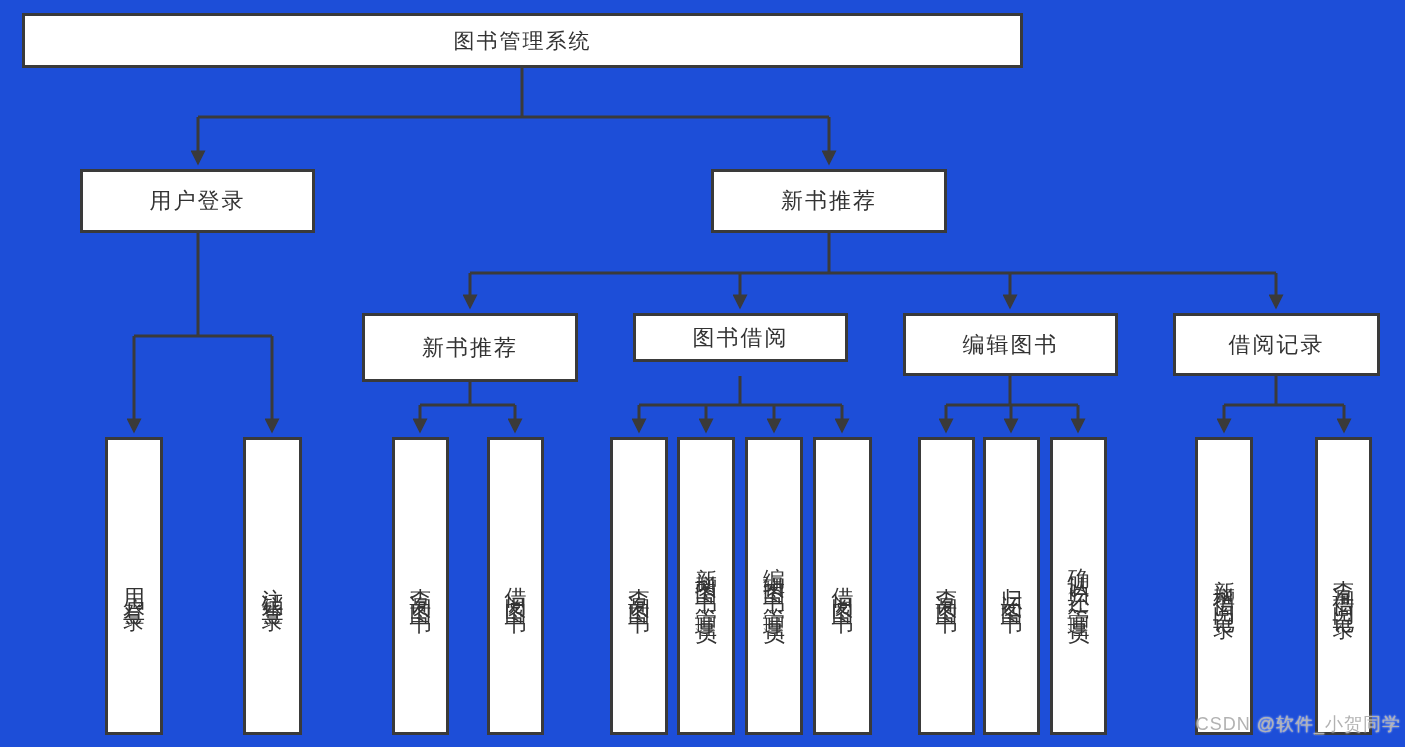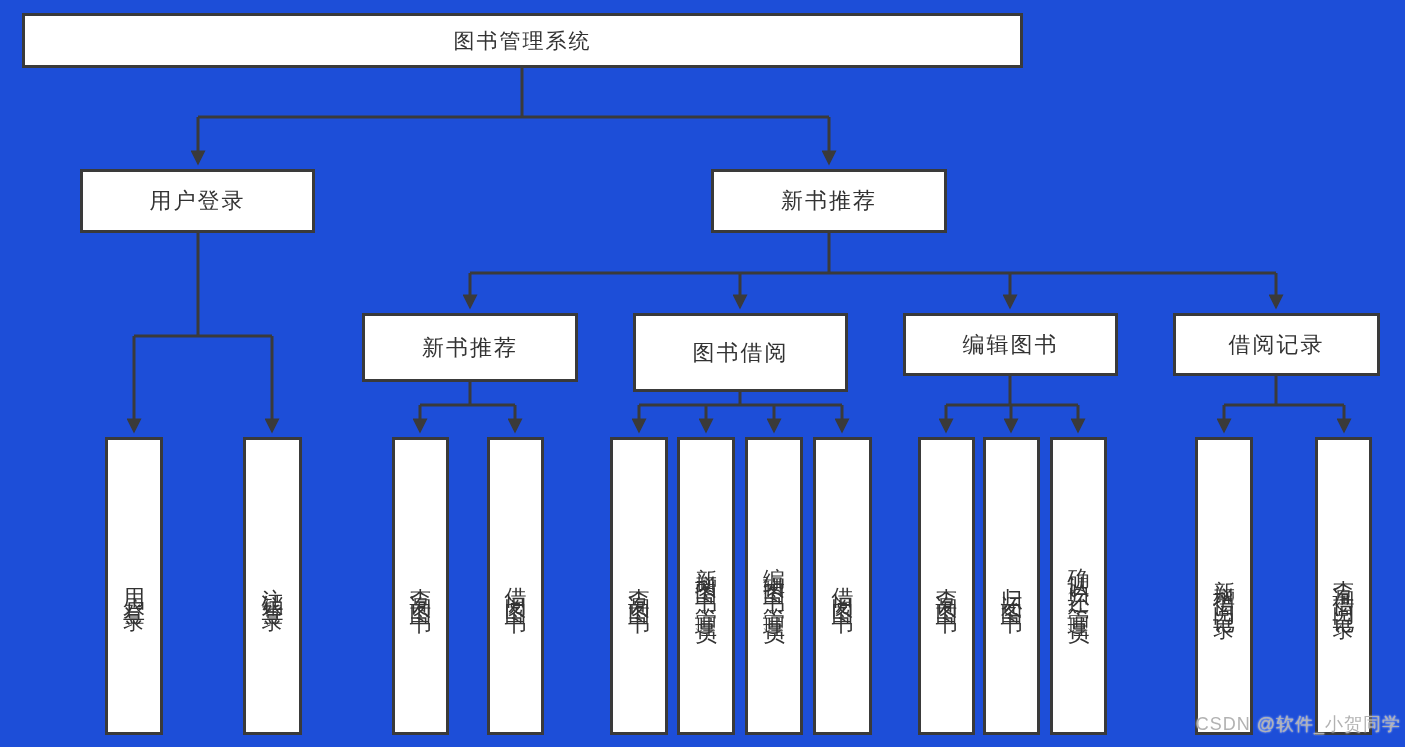--- a/index.html
+++ b/index.html
@@ -66,21 +66,21 @@
     <path class="wire" marker-end="url(#ah)" d="M1224,405 V426"></path>
     <path class="wire" marker-end="url(#ah)" d="M1344,405 V426"></path>
   </svg>
 
   <div class="box h title" style="left:22px;top:13px;width:1001px;height:55px;">图书管理系统</div>
 
   <div class="box h" style="left:80px;top:169px;width:235px;height:64px;">用户登录</div>
   <div class="box h" style="left:711px;top:169px;width:236px;height:64px;">新书推荐</div>
 
   <div class="box h" style="left:362px;top:313px;width:216px;height:69px;">新书推荐</div>
-  <div class="box h" style="left:633px;top:313px;width:215px;height:79px;text-align:right;">图书借阅</div>
+  <div class="box h" style="left:633px;top:313px;width:215px;height:49px;text-align:right;">图书借阅</div>
   <div class="box h" style="left:903px;top:313px;width:215px;height:63px;">编辑图书</div>
   <div class="box h" style="left:1173px;top:313px;width:207px;height:63px;">借阅记录</div>
 
   <div class="box v" style="left:105px;top:437px;width:58px;height:298px;">用户登录</div>
   <div class="box v" style="left:243px;top:437px;width:59px;height:298px;">注销登录</div>
 
   <div class="box v" style="left:392px;top:437px;width:57px;height:298px;">查询图书</div>
   <div class="box v" style="left:487px;top:437px;width:57px;height:298px;">借阅图书</div>
 
   <div class="box v" style="left:610px;top:437px;width:58px;height:298px;">查询图书</div>

